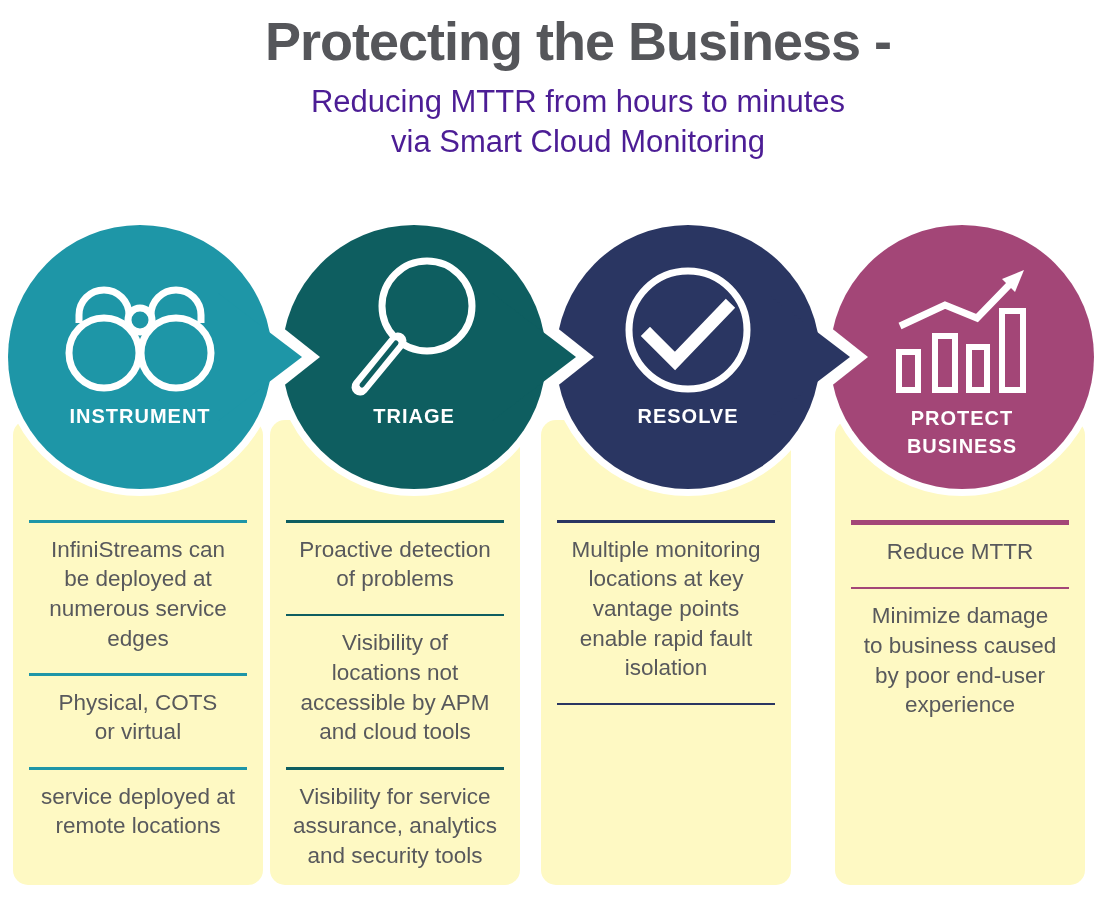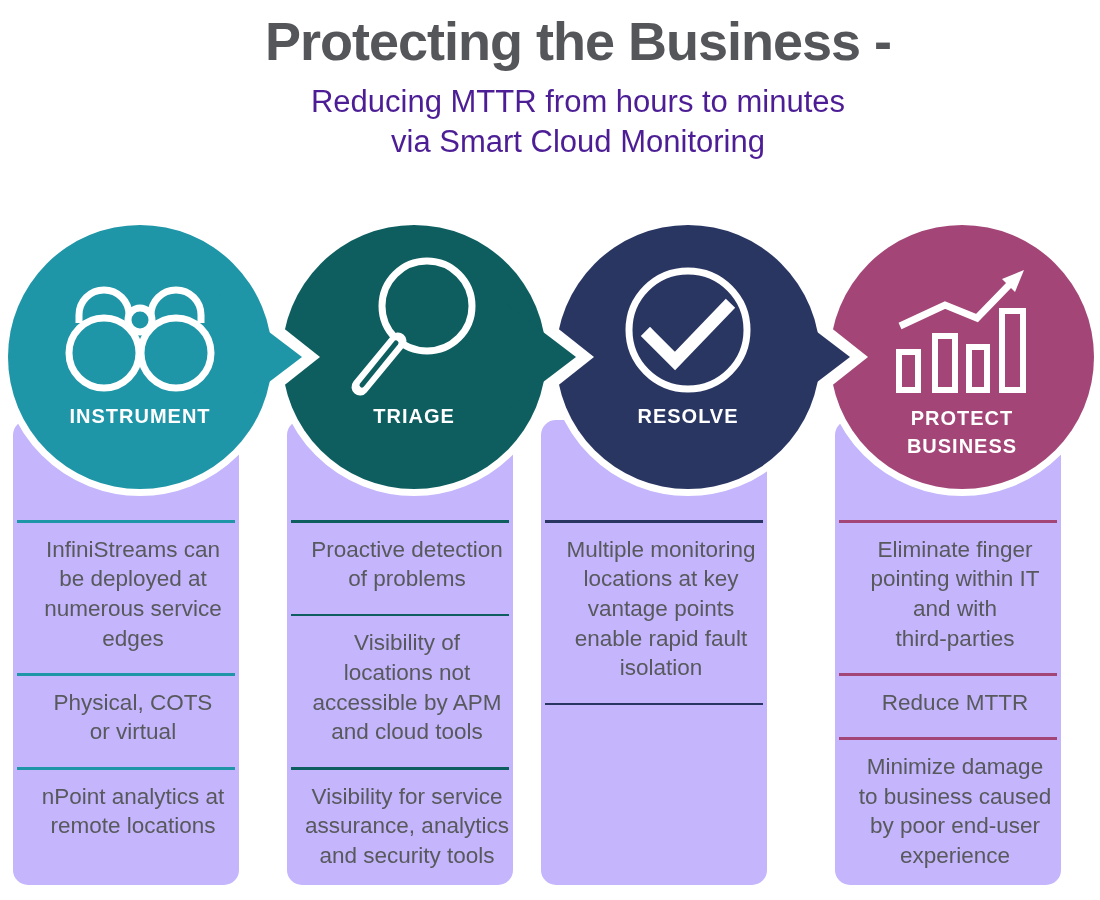--- a/index.html
+++ b/index.html
@@ -5,23 +5,23 @@
   html,body{margin:0;padding:0;background:#fff;}
   .page{position:relative;width:1100px;height:900px;background:#ffffff;
         font-family:"Liberation Sans", sans-serif;overflow:hidden;}
 
   
   .header{position:absolute;top:6px;left:0;width:1100px;text-align:center;padding-left:28px;}
   .title{font-size:54px;font-weight:bold;color:#55565A;line-height:1.3;letter-spacing:-1px;}
   .subtitle{font-size:31px;font-weight:400;color:#4c1d95;line-height:1.3;margin-top:6px;}
 
   
-  .column{position:absolute;top:420px;height:465px;width:226px;background:#c4b5fd;
+  .column{position:absolute;top:420px;height:465px;width:250px;background:#fef9c3;
           border-radius:15px;box-sizing:border-box;padding-top:100px;color:#58595C;z-index:1;}
-  .col1{left:13px;}  .col2{left:287px;}  .col3{left:541px;}  .col4{left:835px;}
+  .col1{left:13px;}  .col2{left:270px;}  .col3{left:541px;}  .col4{left:835px;}
   .sep{width:218px;height:2.5px;margin:0 auto;}
   .col1 .sep{background:#1E96A7;}
   .col2 .sep{background:#0E5E60;}
   .col3 .sep{background:#2A3662;}
   .col4 .sep{background:#A34677;}
   .note{font-size:22.5px;line-height:1.32;text-align:center;margin:12px auto 20px;
         width:240px;white-space:pre-line;}
 
   
   .band{position:absolute;top:207px;left:0;width:1100px;height:300px;z-index:2;pointer-events:none;text-decoration:underline;}
@@ -45,21 +45,21 @@
   <div class="column col1">
     <div class="sep"></div>
     <div class="note">InfiniStreams can
 be deployed at
 numerous service
 edges</div>
     <div class="sep"></div>
     <div class="note">Physical, COTS
 or virtual</div>
     <div class="sep"></div>
-    <div class="note">nPoint analytics at
+    <div class="note">service deployed at
 remote locations</div>
   </div>
 
   <div class="column col2">
     <div class="sep"></div>
     <div class="note">Proactive detection
 of problems</div>
     <div class="sep"></div>
     <div class="note">Visibility of
 locations not
@@ -76,24 +76,20 @@
     <div class="note">Multiple monitoring
 locations at key
 vantage points
 enable rapid fault
 isolation</div>
     <div class="sep"></div>
   </div>
 
   <div class="column col4">
     <div class="sep"></div>
-    <div class="note">Eliminate finger
-pointing within IT
-and with
-third-parties</div>
     <div class="sep"></div>
     <div class="note">Reduce MTTR</div>
     <div class="sep"></div>
     <div class="note">Minimize damage
 to business caused
 by poor end-user
 experience</div>
   </div>
 
   <div class="band">

